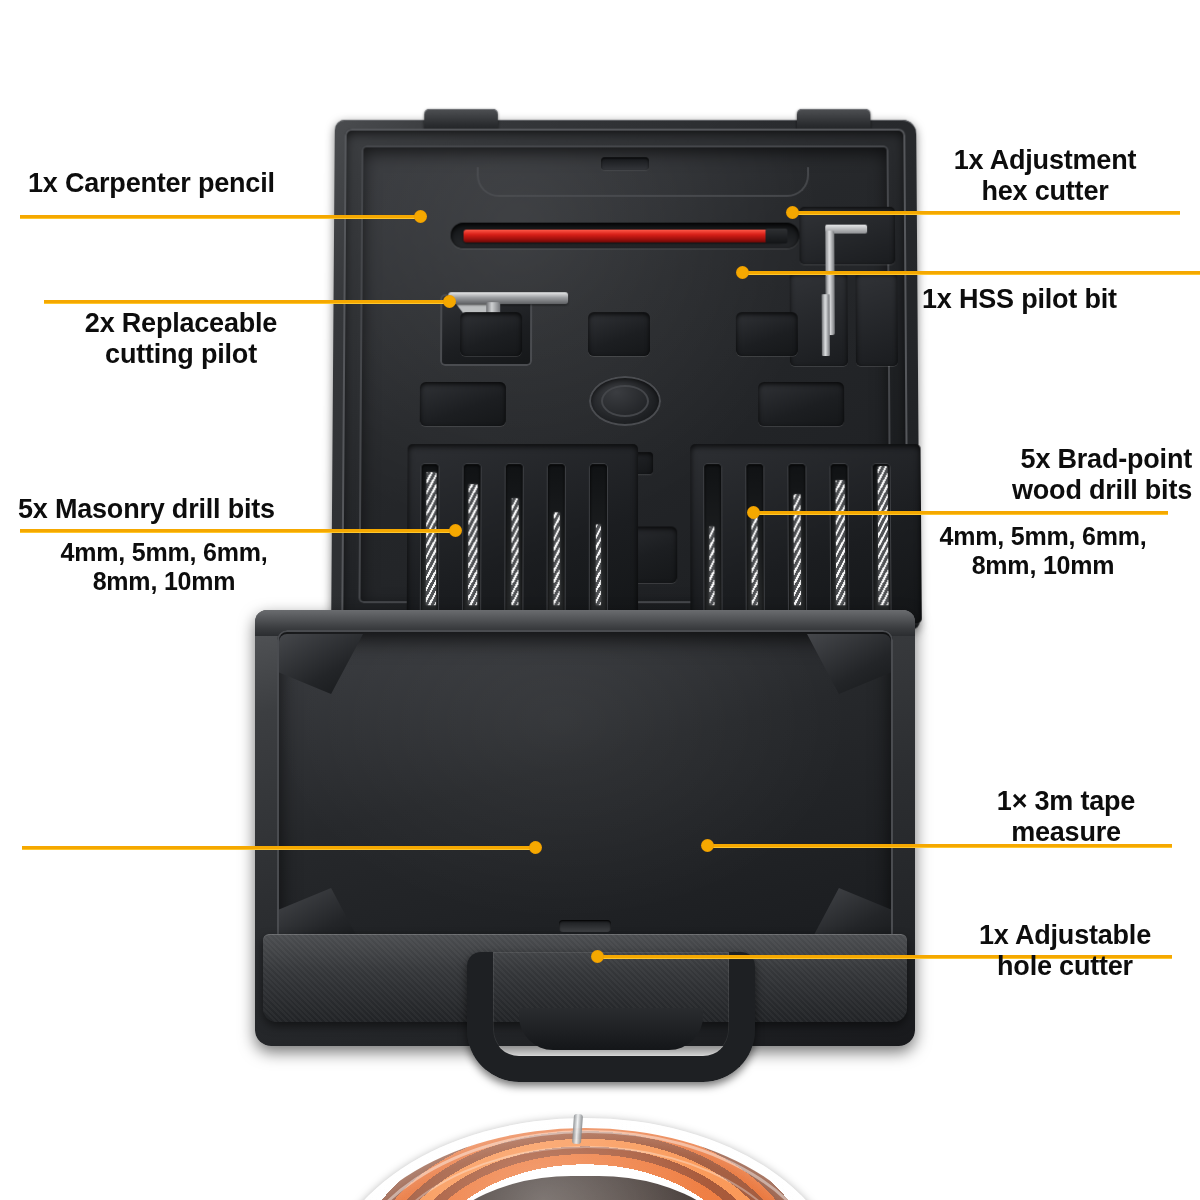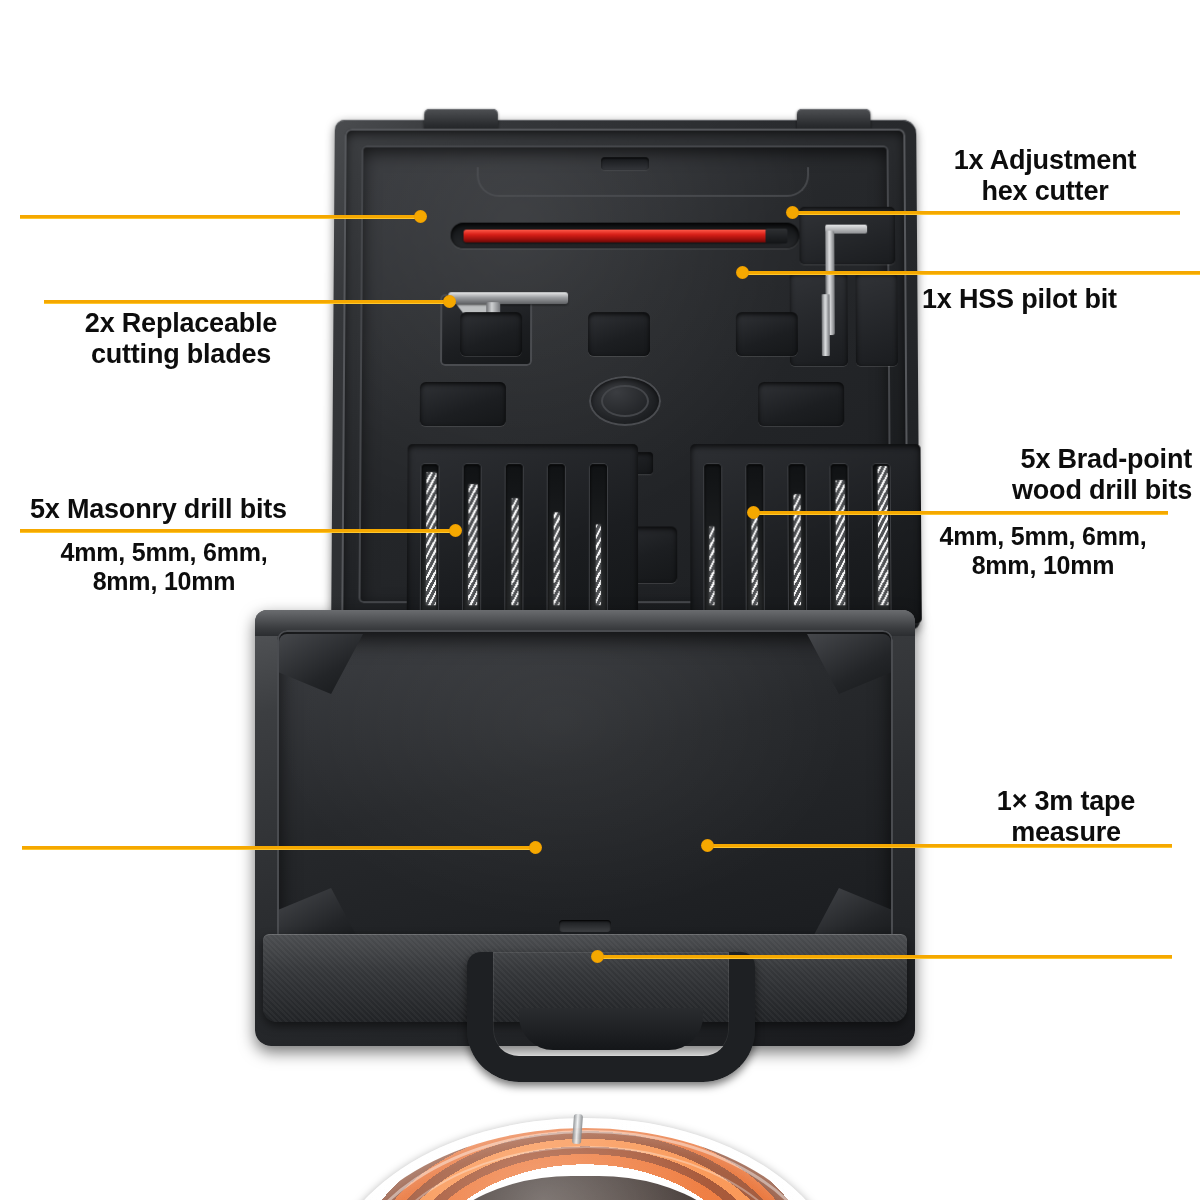--- a/index.html
+++ b/index.html
@@ -288,36 +288,39 @@
 
   <div class="leader" style="left:758px;top:511px;width:410px;"></div>
   <div class="dot" style="left:748px;top:507px;"></div>
 
   <div class="leader" style="left:712px;top:844px;width:460px;"></div>
   <div class="dot" style="left:702px;top:840px;"></div>
 
   <div class="leader" style="left:602px;top:955px;width:570px;"></div>
   <div class="dot" style="left:592px;top:951px;"></div>
 
+  <div class="callout lft" style="left:28px;top:168px;width:340px;">1x Carpenter pencil</div>
 
   <div class="callout ctr" style="left:36px;top:308px;width:290px;">2x Replaceable
-cutting blades</div>
-
-  <div class="callout lft" style="left:30px;top:494px;width:330px;">5x Masonry drill bits</div>
+cutting pilot</div>
+
+  <div class="callout lft" style="left:18px;top:494px;width:330px;">5x Masonry drill bits</div>
   <div class="callout sub ctr" style="left:14px;top:538px;width:300px;">4mm, 5mm, 6mm,
 8mm, 10mm</div>
 
 
   <div class="callout ctr" style="left:900px;top:145px;width:290px;">1x Adjustment
 hex cutter</div>
 
   <div class="callout lft" style="left:922px;top:284px;width:280px;">1x HSS pilot bit</div>
 
   <div class="callout ctr" style="left:896px;top:444px;width:296px;text-align:right;">5x Brad-point
 wood drill bits</div>
   <div class="callout sub ctr" style="left:892px;top:522px;width:302px;">4mm, 5mm, 6mm,
 8mm, 10mm</div>
 
   <div class="callout ctr" style="left:942px;top:778px;width:248px;margin-top:8px;">1× 3m tape
 measure</div>
 
+  <div class="callout ctr" style="left:938px;top:920px;width:254px;">1x Adjustable
+hole cutter</div>
 
 </div>
 
 </body></html>

